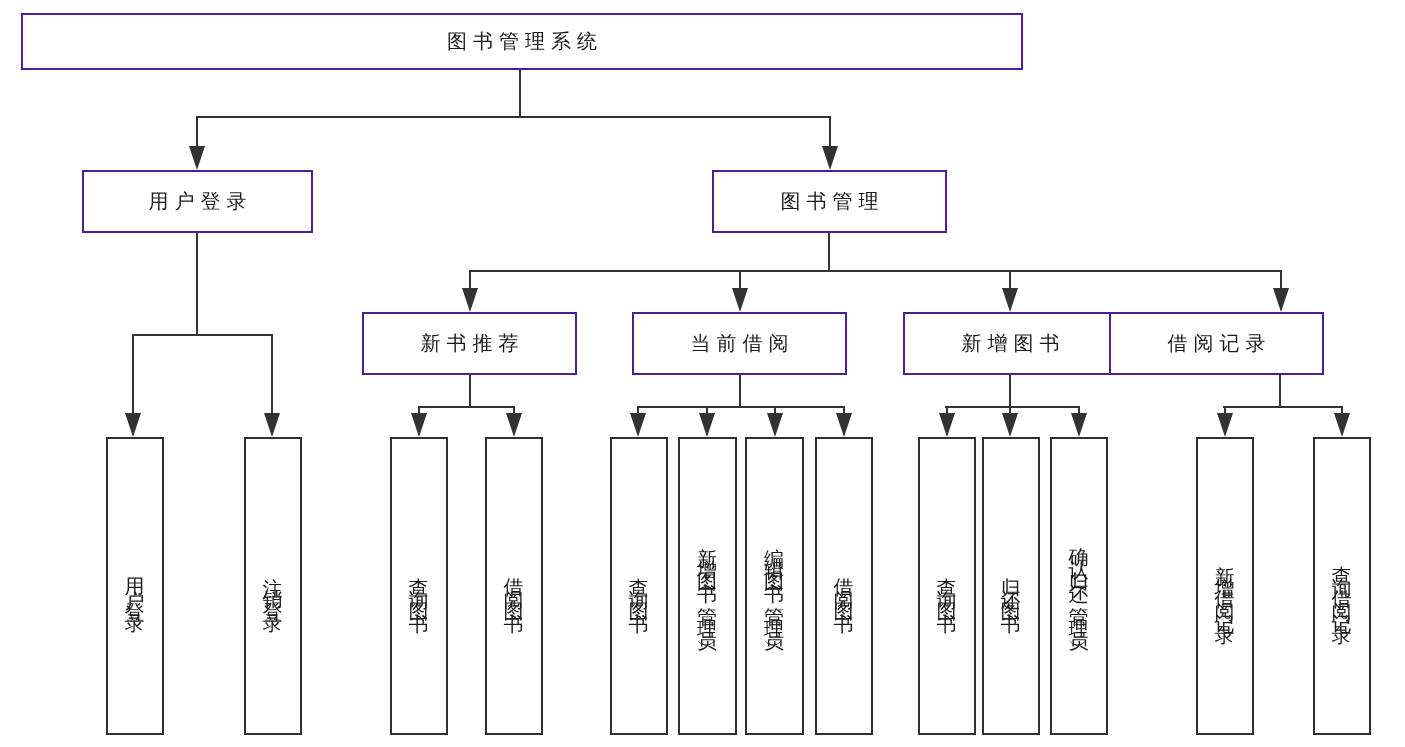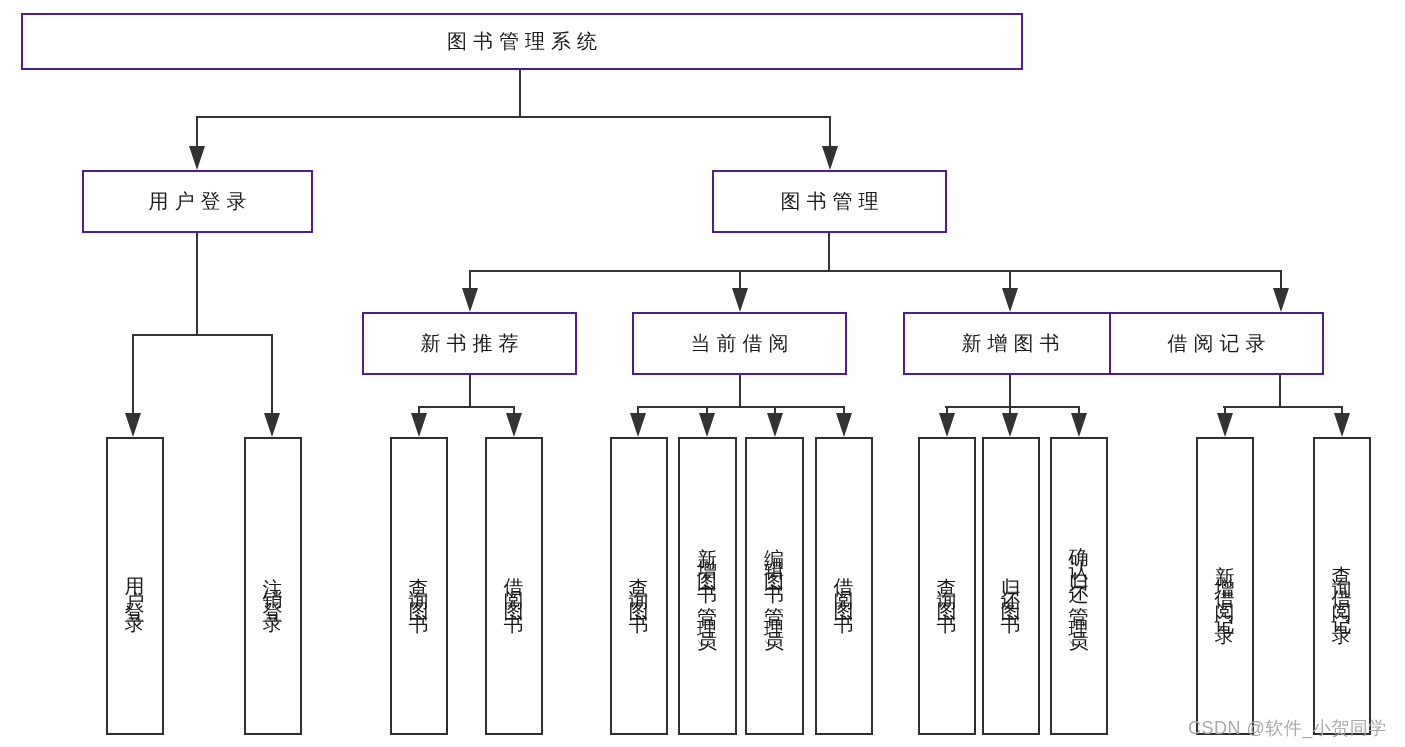--- a/index.html
+++ b/index.html
@@ -171,15 +171,14 @@
   <div class="leaf lf10">
     <span class="vtext">确认归还（管理员）</span>
   </div>
   <div class="leaf lf11">
     <span class="vtext">新增借阅记录</span>
   </div>
   <div class="leaf lf12">
     <span class="vtext">查询借阅记录</span>
   </div>
 
-  <div class="watermark">CSDN @软件_小贺同学</div>
 
 </div>
 
 </body></html>

